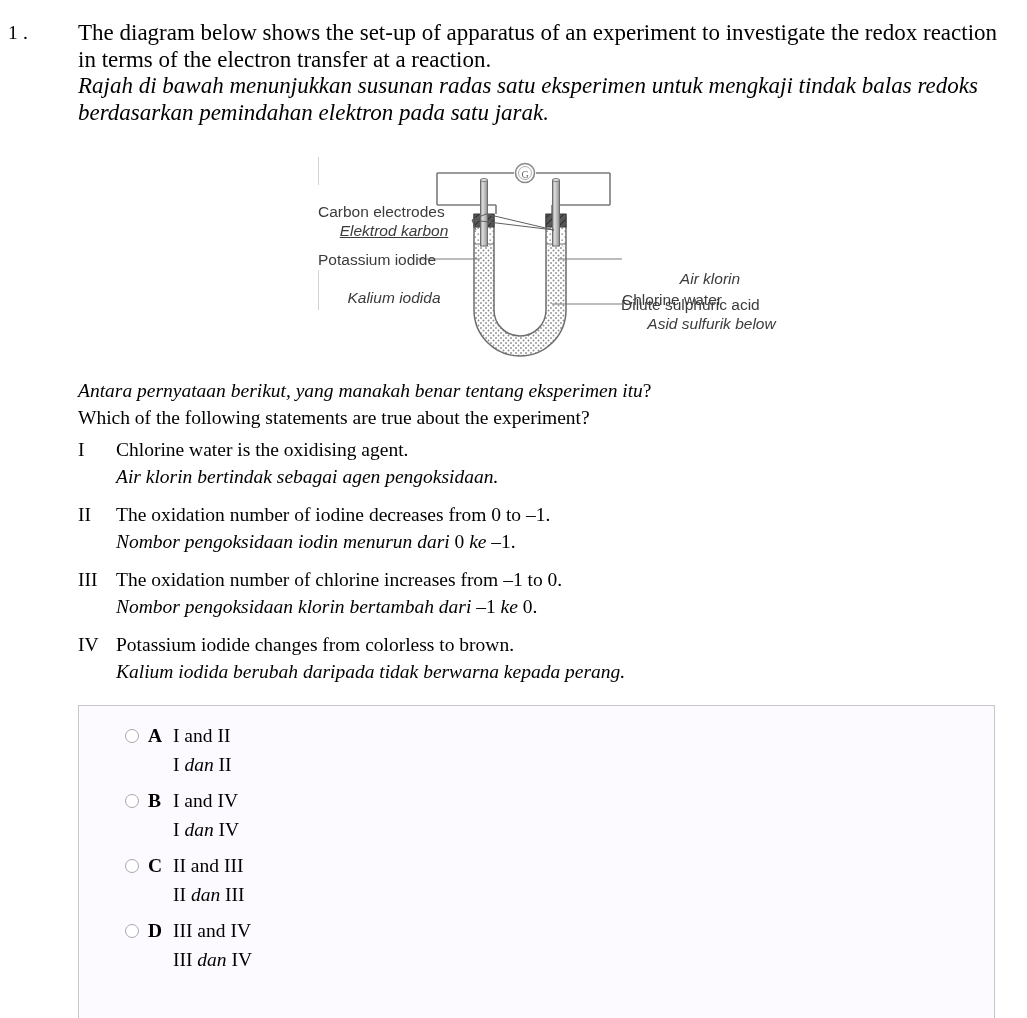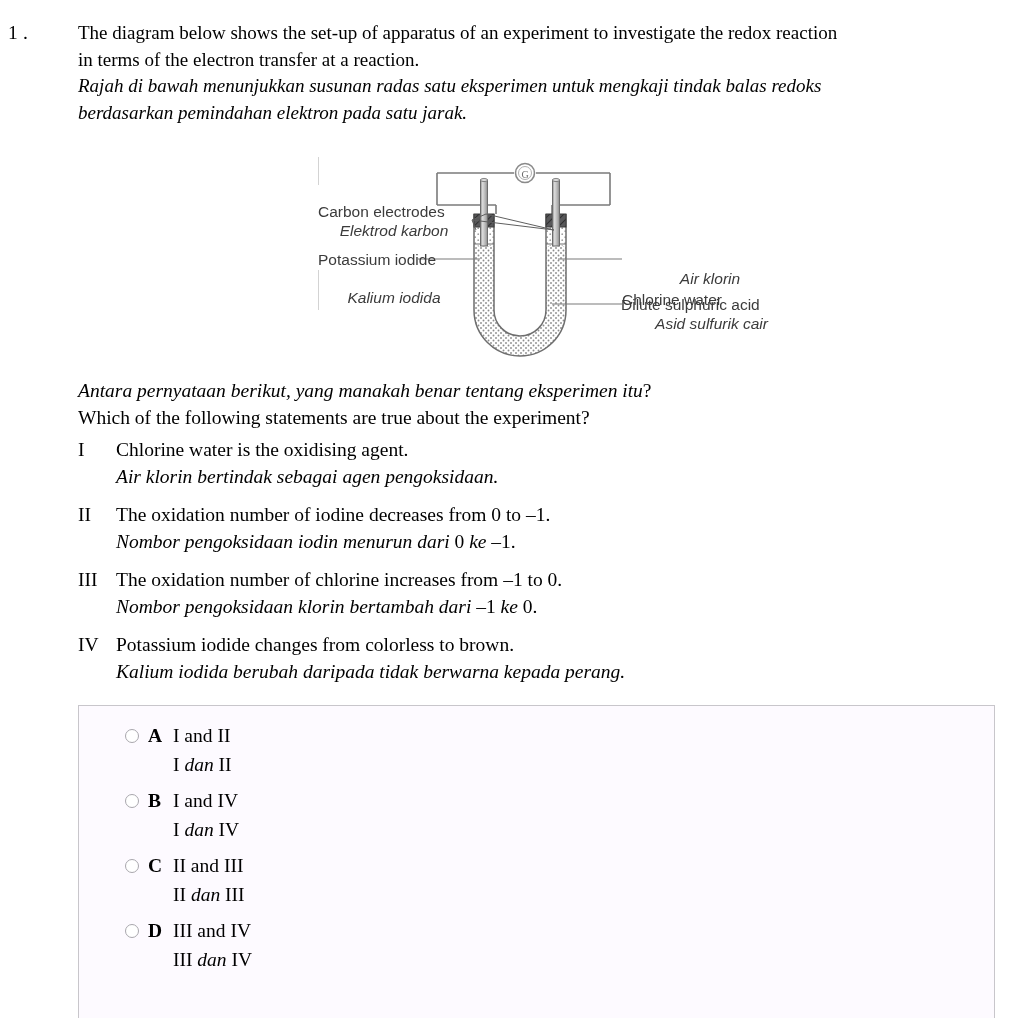--- a/index.html
+++ b/index.html
@@ -31,21 +31,21 @@
     top: 20px;
     font-size: 19.5px;
     line-height: 26px;
     letter-spacing: 0.2px;
   }
   .q-body {
     position: absolute;
     left: 78px;
     top: 20px;
     width: 930px;
-    font-size: 19px;
+    font-size: 23px;
     line-height: 26.5px;
   }
   .q-body .en { font-style: normal; }
   .q-body .ms { font-style: italic; }
 
   
   .diagram {
     position: absolute;
     left: 300px;
     top: 152px;
@@ -238,21 +238,21 @@
     <g stroke="#7b7b7b" stroke-width="1.2" fill="none">
       <path d="M118 107 L180 107"></path>
       <path d="M258 107 L322 107"></path>
       <path d="M252 152 L322 152"></path>
     </g>
   </svg>
 
   <div style="position:absolute; left:18px; top:50px; font-family:'Liberation Sans', sans-serif; font-size:15.5px; line-height:19px; color:#3b3b3b; text-align:left; white-space:nowrap;">
     <span>Carbon electrodes</span>
   </div>
-  <div style="position:absolute; left:18px; top:69px; width:152px; font-family:'Liberation Sans', sans-serif; font-size:15.5px; line-height:19px; color:#3b3b3b; font-style:italic; text-align:center; white-space:nowrap;">
+  <div style="position:absolute; left:18px; top:69px; width:152px; font-family:'Liberation Sans', sans-serif; font-size:15.5px; line-height:19px; color:#3b3b3b; font-style:italic; text-align:center; white-space:nowrap;text-decoration:underline;">
     <span>Elektrod karbon</span>
   </div>
 
   <div style="position:absolute; left:18px; top:98px; font-family:'Liberation Sans', sans-serif; font-size:15.5px; line-height:19px; color:#3b3b3b; white-space:nowrap;">
     <span>Potassium iodide</span>
   </div>
   <div style="position:absolute; left:18px; top:117px; width:152px; font-family:'Liberation Sans', sans-serif; font-size:15.5px; line-height:19px; color:#3b3b3b; font-style:italic; text-align:center; white-space:nowrap;margin-top:19px;">
     <span>Kalium iodida</span>
   </div>
 
@@ -260,21 +260,21 @@
     <span>Chlorine water</span>
   </div>
   <div style="position:absolute; left:322px; top:117px; width:176px; font-family:'Liberation Sans', sans-serif; font-size:15.5px; line-height:19px; color:#3b3b3b; font-style:italic; text-align:center; white-space:nowrap;">
     <span>Air klorin</span>
   </div>
 
   <div style="position:absolute; left:321px; top:143px; font-family:'Liberation Sans', sans-serif; font-size:15.5px; line-height:19px; color:#3b3b3b; white-space:nowrap;">
     <span>Dilute sulphuric acid</span>
   </div>
   <div style="position:absolute; left:321px; top:162px; width:181px; font-family:'Liberation Sans', sans-serif; font-size:15.5px; line-height:19px; color:#3b3b3b; font-style:italic; text-align:center; white-space:nowrap;">
-    <span>Asid sulfurik cair</span>
+    <span>Asid sulfurik below</span>
   </div>
 </div>
 
 <div class="mid-q">
   <div><span class="ms">Antara pernyataan berikut, yang manakah benar tentang eksperimen itu</span><span>?</span></div>
   <div>Which of the following statements are true about the experiment?</div>
 </div>
 
 <div class="statements">
 

